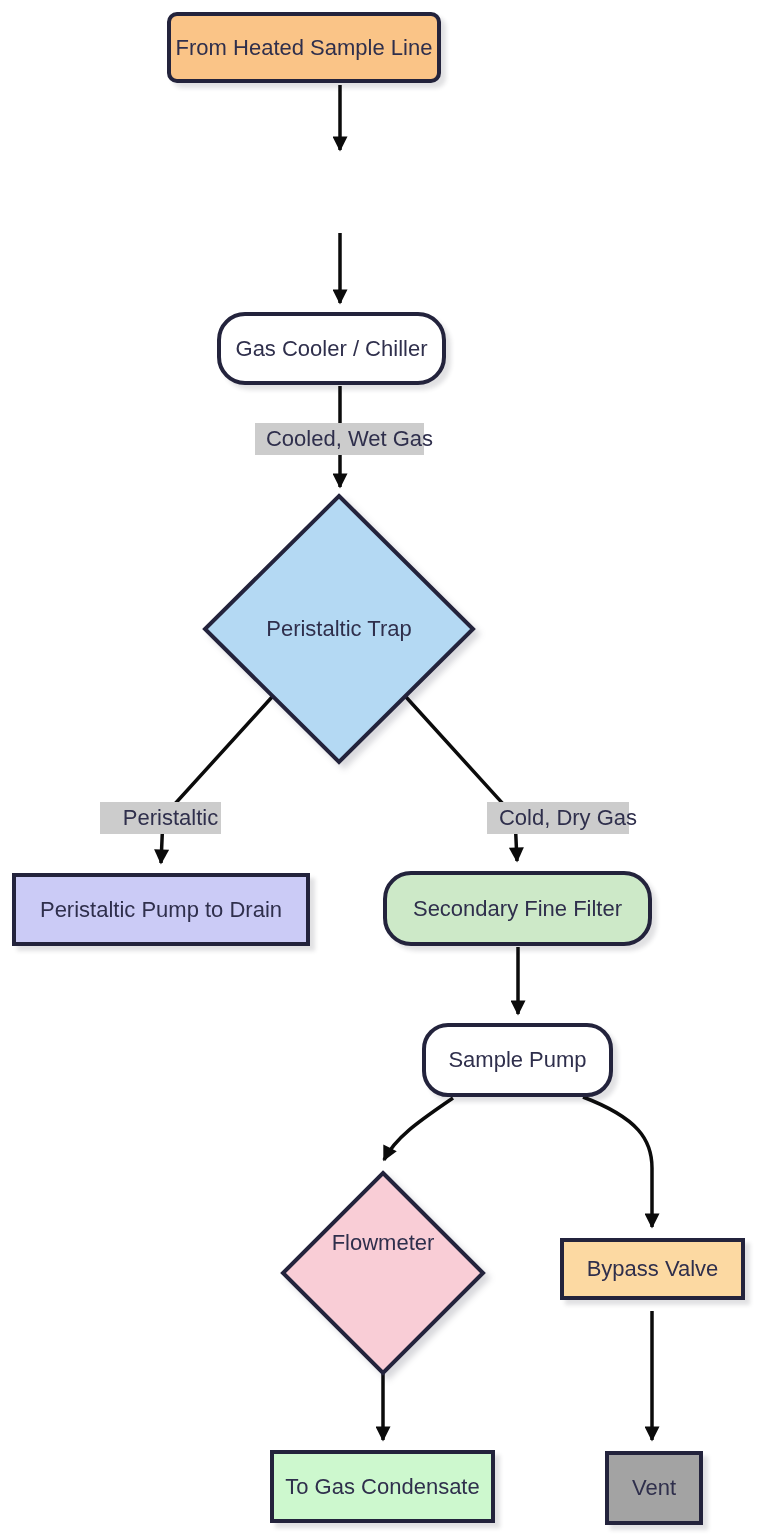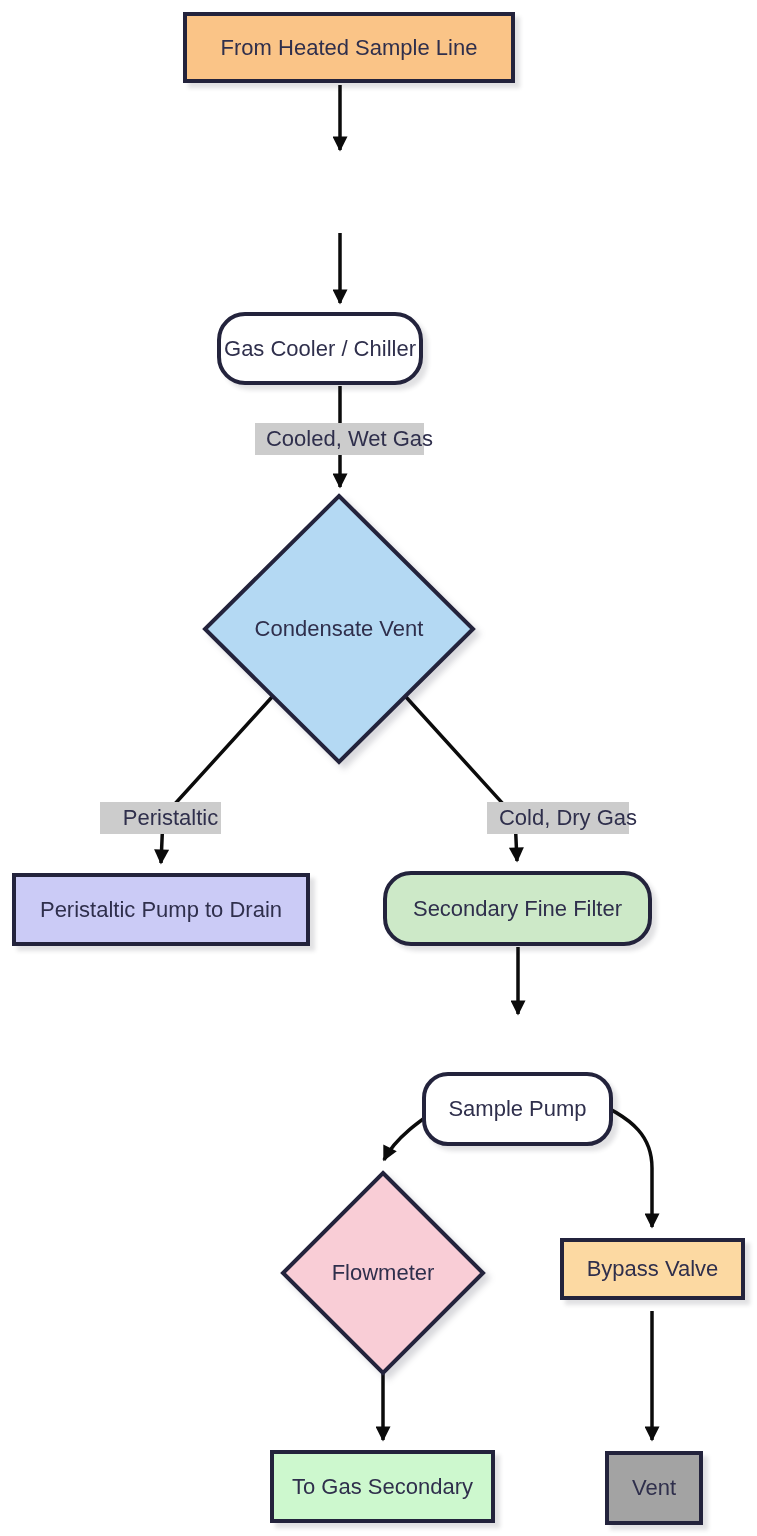--- a/index.html
+++ b/index.html
@@ -65,31 +65,31 @@
     display: flex;
     align-items: center;
     justify-content: center;
     text-align: center;
     font-size: 22px;
     color: var(--c-text, #2F2F4C);
     z-index: 2;
     pointer-events: none;
   }
   
-  .n-heated     { left:183px; top:12px;   width:332px; height:71px; }
+  .n-heated     { left:167px; top:12px;   width:274px; height:71px;border-radius:10px; }
   .n-primary    { left:193px; top:161px;  width:293px; height:70px; border-radius:24px; }
-  .n-cooler     { left:217px; top:312px;  width:206px; height:73px; border-radius:28px; }
+  .n-cooler     { left:217px; top:312px;  width:229px; height:73px; border-radius:28px; }
   .n-peristaltic{ left:12px;  top:873px;  width:298px; height:73px; }
   .n-secondary  { left:383px; top:871px;  width:269px; height:75px; border-radius:28px; }
-  .n-pump       { left:422px; top:1072px; width:191px; height:74px; }
+  .n-pump       { left:422px; top:1023px; width:191px; height:74px; }
   .n-bypass     { left:560px; top:1238px; width:185px; height:62px; }
   .n-analyzers  { left:270px; top:1450px; width:225px; height:73px; }
   .n-vent       { left:605px; top:1451px; width:98px;  height:74px; }
   .dl-trap      { left:205px; top:610px;  width:268px; height:38px; }
-  .dl-flowmeter { left:283px; top:1254px; width:200px; height:38px; }
+  .dl-flowmeter { left:283px; top:1224px; width:200px; height:38px; }
   .el-cooled    { left:255px; top:423px;  width:169px; height:32px; }
   .el-condensate{ left:100px; top:802px;  width:121px; height:32px; }
   .el-colddry   { left:447px; top:802px;  width:142px; height:32px;margin-left:40px; }
 </style>
 </head>
 <body>
 
 <div class="canvas">
 
   <svg class="layer" viewBox="0 0 757 1536" xmlns="http://www.w3.org/2000/svg">
@@ -114,33 +114,33 @@
     <polygon class="diamond" points="383,1173 483,1273 383,1373 283,1273" style="fill: rgb(249, 205, 214);"></polygon>
   </svg>
 
   <div class="node n-heated" style="background: rgb(250, 196, 135);">From Heated Sample Line</div>
 
 
   <div class="node rounded n-cooler" style="background: rgb(255, 255, 255);">Gas Cooler / Chiller</div>
 
   <div class="edge-label el-cooled">Cooled, Wet Gas</div>
 
-  <div class="diamond-label dl-trap">Condensate Vent</div>
+  <div class="diamond-label dl-trap">Peristaltic Trap</div>
 
   <div class="edge-label el-condensate">Peristaltic</div>
 
   <div class="edge-label el-colddry">Cold, Dry Gas</div>
 
   <div class="node rounded n-secondary" style="background: rgb(205, 233, 200);">Secondary Fine Filter</div>
 
   <div class="node n-peristaltic" style="background: rgb(203, 203, 246);">Peristaltic Pump to Drain</div>
 
   <div class="node rounded n-pump" style="background: rgb(255, 255, 255);">Sample Pump</div>
 
   <div class="diamond-label dl-flowmeter">Flowmeter</div>
 
   <div class="node n-bypass" style="background: rgb(252, 217, 162);">Bypass Valve</div>
 
-  <div class="node n-analyzers" style="background: rgb(205, 248, 206);">To Gas Secondary</div>
+  <div class="node n-analyzers" style="background: rgb(205, 248, 206);">To Gas Condensate</div>
 
   <div class="node n-vent" style="background: #a3a3a3;">Vent</div>
 
 </div>
 
 </body></html>

